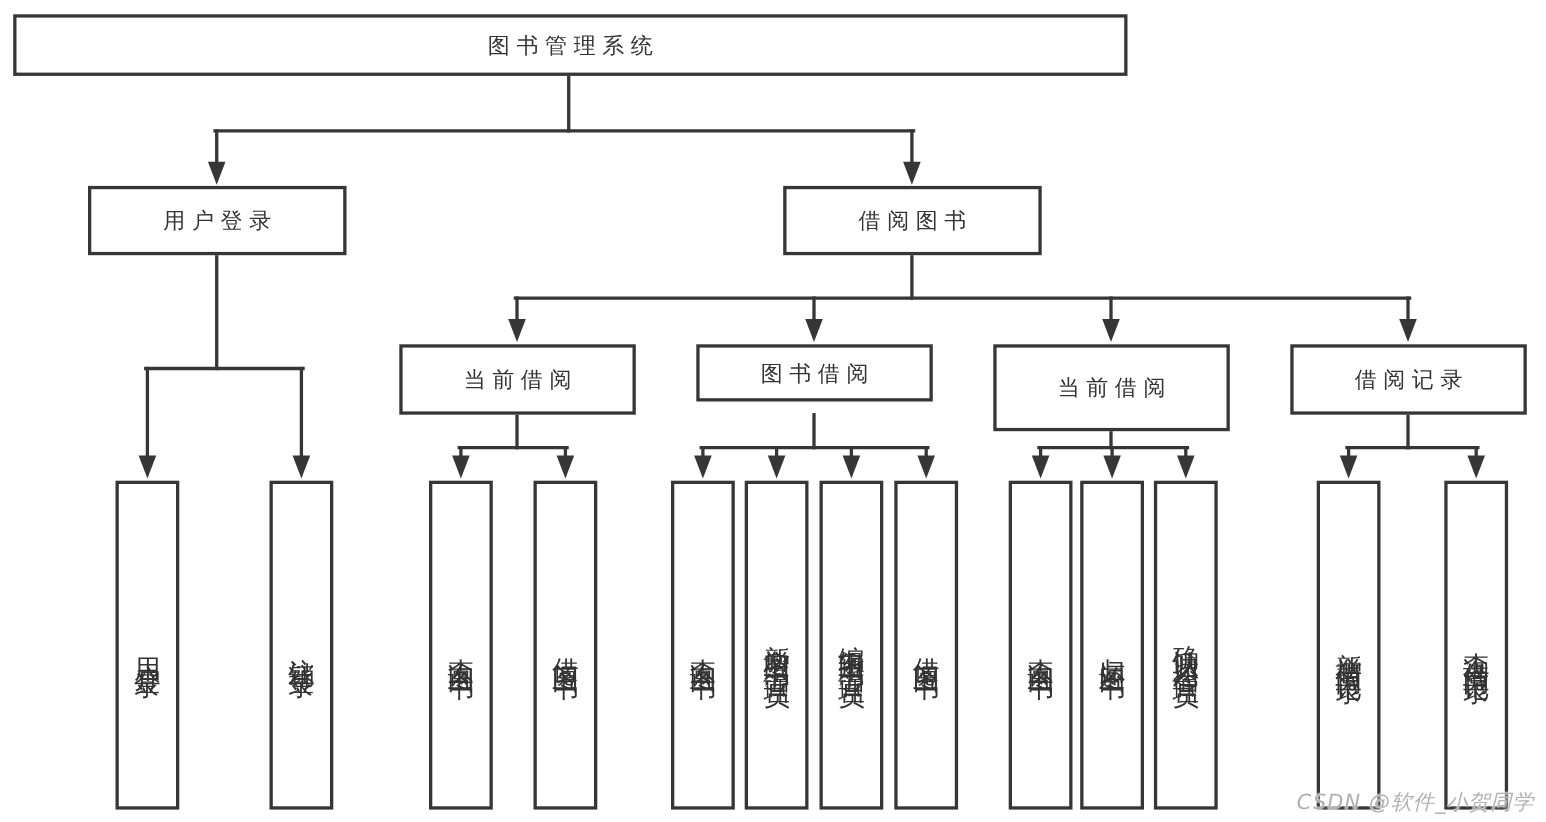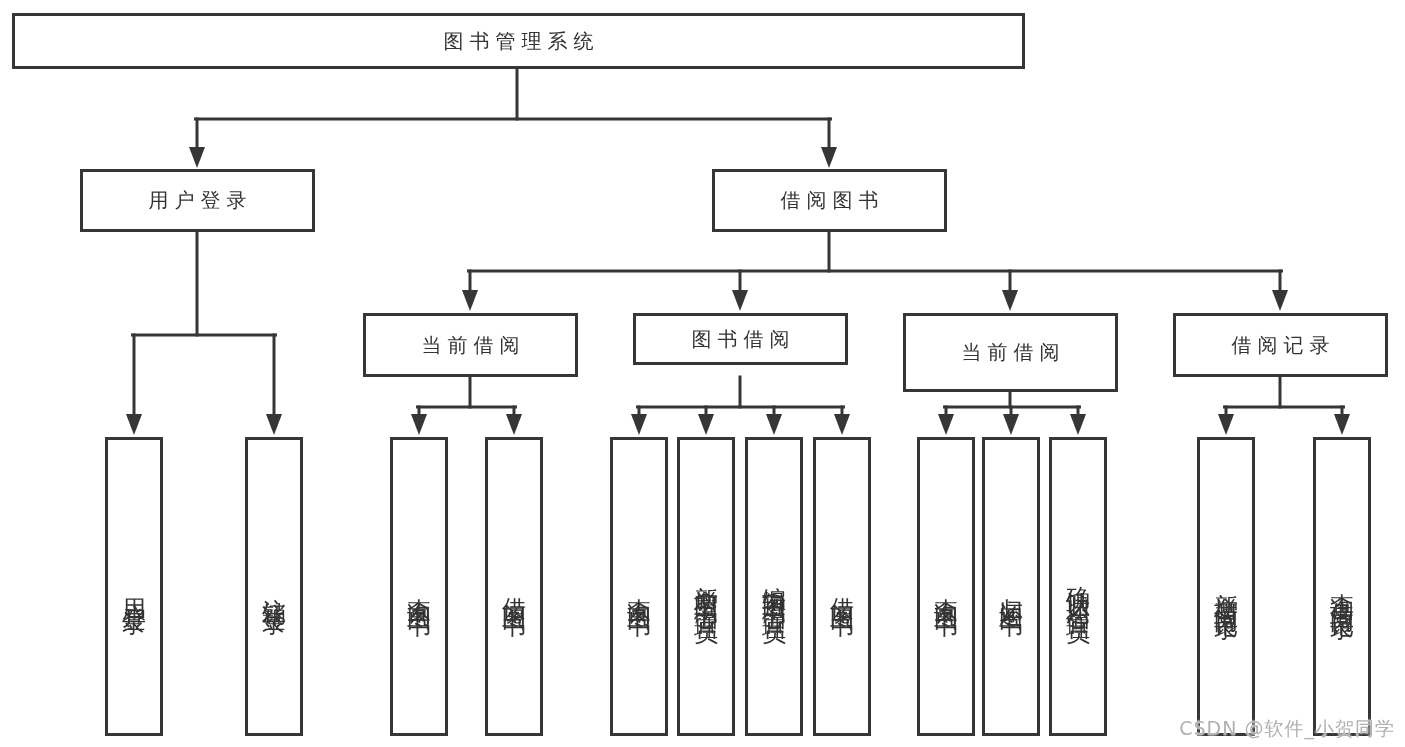--- a/index.html
+++ b/index.html
@@ -34,20 +34,21 @@
     line-height:1;
   }
   .watermark{
     position:absolute;
     right:10px;bottom:5px;
     font-size:19px;
     letter-spacing:1px;
     color:#b0b0b0;
     text-shadow:0 0 2px #ffffff,0 0 2px #ffffff;
     white-space:nowrap;
+    font-style:italic;
   }
 </style>
 </head>
 <body>
 
 <div class="canvas">
 
   <svg class="wires" viewBox="0 0 1405 747">
     <g stroke="#363636" stroke-width="3" fill="none" stroke-linecap="square">
 

